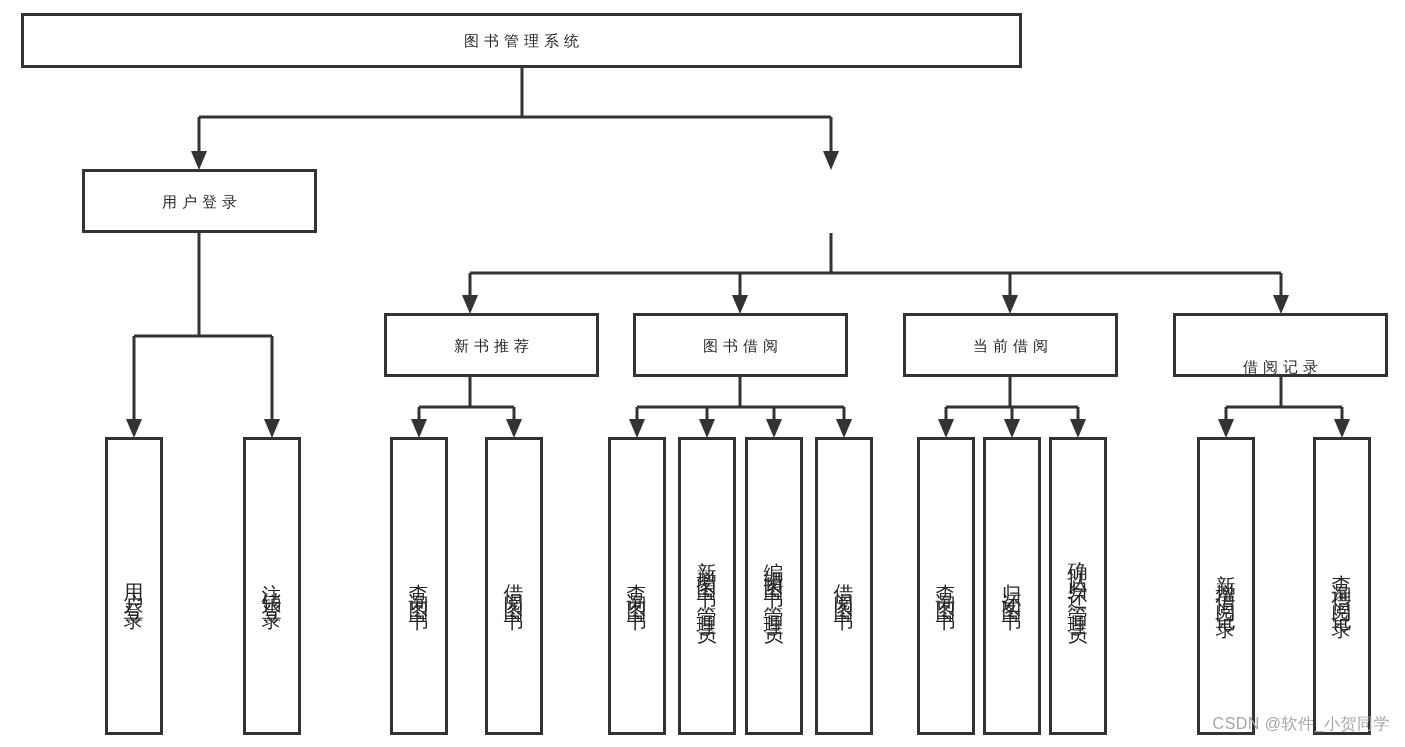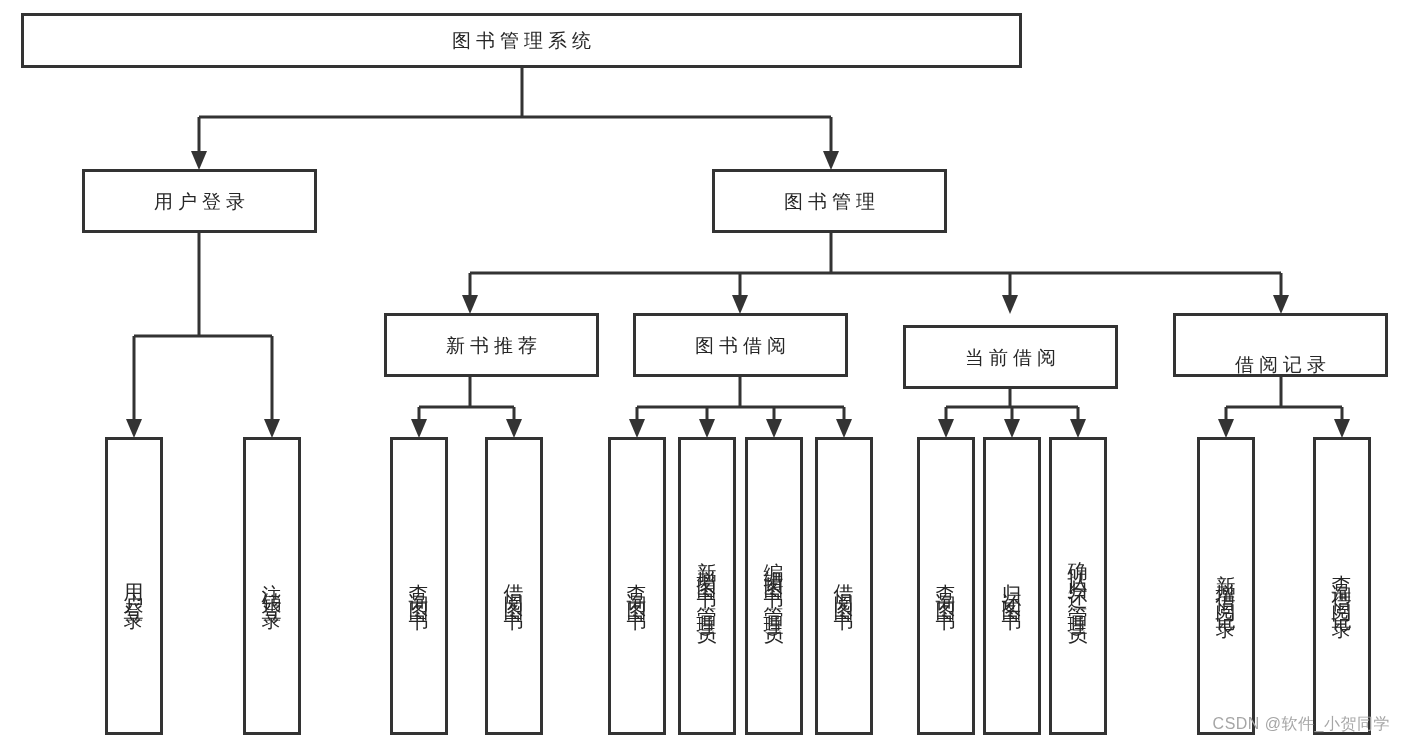--- a/index.html
+++ b/index.html
@@ -23,21 +23,21 @@
     position: absolute;
     box-sizing: border-box;
     border: 3px solid var(--line-color, #333333);
     background: #ffffff;
     display: flex;
     align-items: center;
     justify-content: center;
     color: var(--text-color, #262626);
   }
   .hlabel {
-    font-size: 19px;
+    font-size: 15px;
     letter-spacing: 5px;
     text-indent: 5px;
     white-space: nowrap;
     line-height: 1;
   }
   .vlabel {
     writing-mode: vertical-rl;
     text-orientation: mixed;
     font-size: 20px;
     letter-spacing: 9px;
@@ -99,31 +99,28 @@
     </g>
   </svg>
 
   <div class="box" style="left:21px; top:13px; width:1001px; height:55px;">
     <span class="hlabel">图书管理系统</span>
   </div>
 
   <div class="box" style="left:82px; top:169px; width:235px; height:64px;">
     <span class="hlabel">用户登录</span>
   </div>
-  <div class="box" style="left:712px; top:169px; width:235px; height:64px;">
-    <span class="hlabel">图书管理</span>
-  </div>
 
   <div class="box" style="left:363px; top:313px; width:215px; height:64px;margin-left:21px;">
     <span class="hlabel">新书推荐</span>
   </div>
   <div class="box" style="left:633px; top:313px; width:215px; height:64px;">
     <span class="hlabel">图书借阅</span>
   </div>
-  <div class="box" style="left:903px; top:325px; width:215px; height:64px;">
+  <div class="box" style="left:903px; top:313px; width:215px; height:64px;">
     <span class="hlabel">当前借阅</span>
   </div>
   <div class="box" style="left:1173px; top:313px; width:215px; height:64px;align-items:flex-end;">
     <span class="hlabel">借阅记录</span>
   </div>
 
   <div class="box" style="left:105px; top:437px; width:58px; height:298px;">
     <span class="vlabel">用户登录</span>
   </div>
   <div class="box" style="left:243px; top:437px; width:58px; height:298px;">

